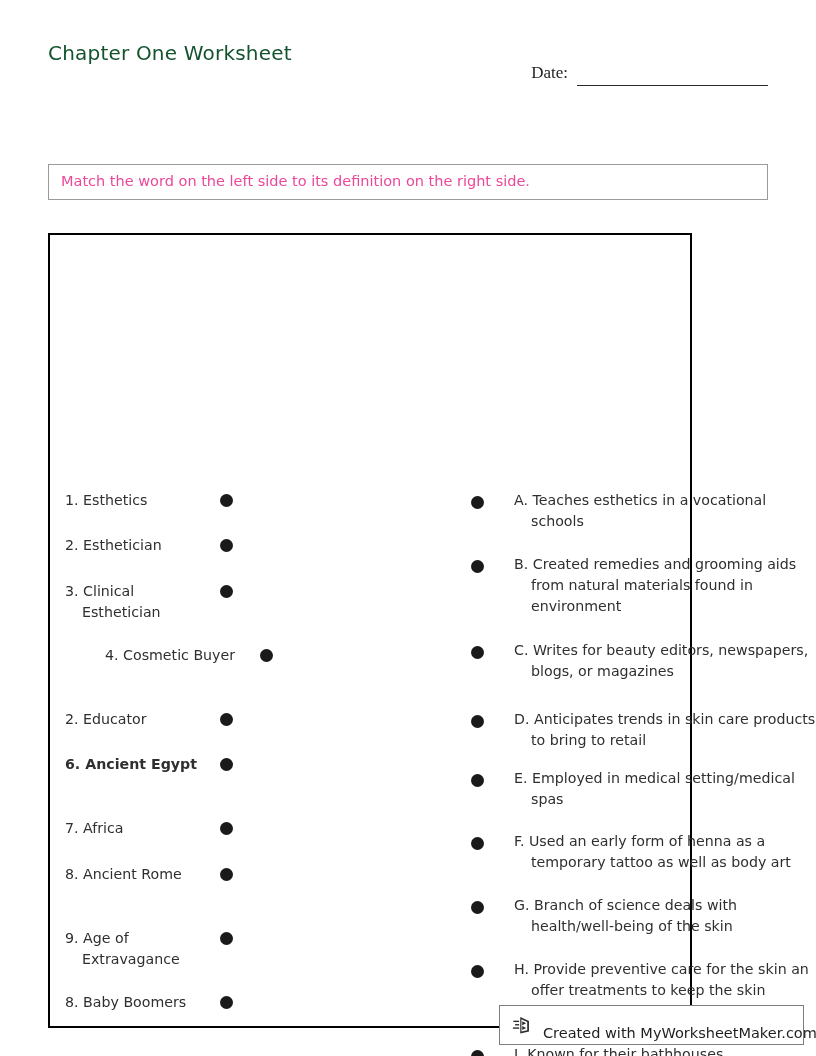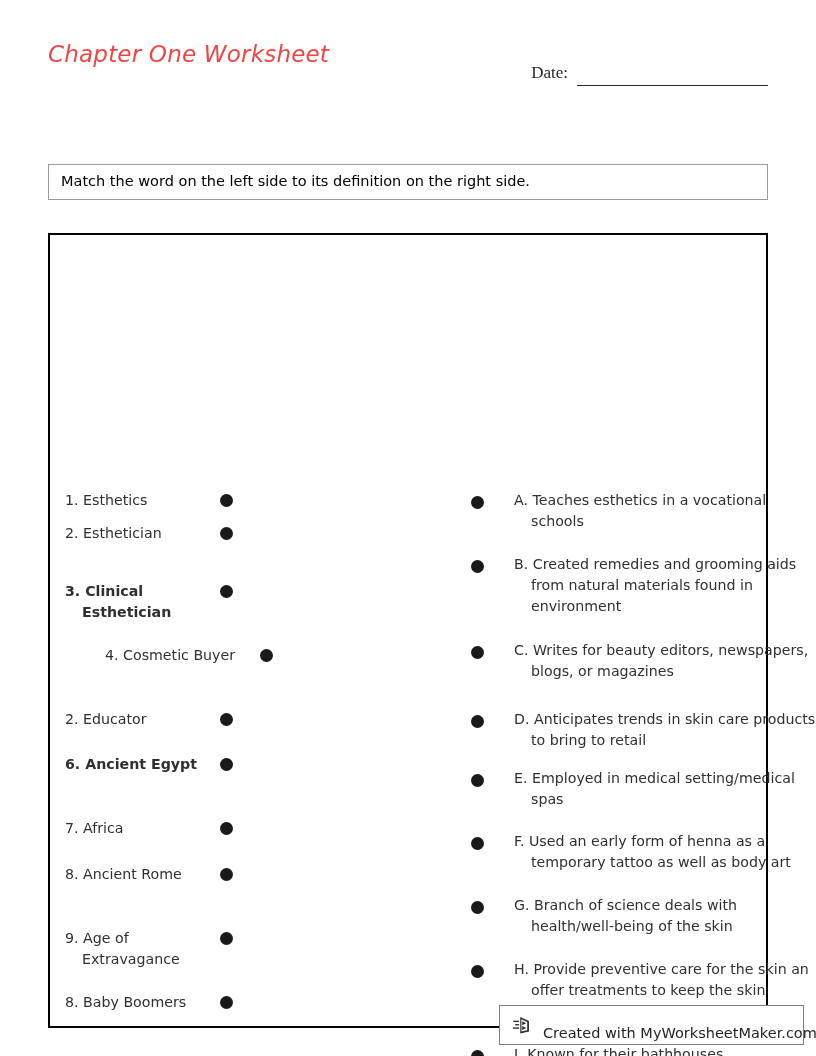--- a/index.html
+++ b/index.html
@@ -21,27 +21,26 @@
     position: absolute;
     left: 48px;
     top: 42px;
     width: 720px;
     height: 86px;
   }
   .worksheet-title {
     position: absolute;
     left: 0;
     top: 0;
-    font-size: 23px;
+    font-size: 20px;
     font-weight: 400;
     letter-spacing: 0.2px;
-    color: #ef4444;
+    color: #14532d;
     white-space: nowrap;
     line-height: 1.1;
-    font-style: italic;
   }
   .namedate {
     position: absolute;
     right: 0;
     top: 6px;
     width: 260px;
   }
   .nd-row {
     display: flex;
     align-items: flex-end;
@@ -70,31 +69,31 @@
     width: 720px;
     height: 36px;
     border: 1px solid #9a9a9a;
     background: #fff;
     box-sizing: border-box;
     display: flex;
     align-items: center;
   }
   .instruction-text {
     font-size: 14.5px;
-    color: #000000;
+    color: #ec4899;
     padding-left: 12px;
     line-height: 1.2;
   }
 
   
   .match-panel {
     position: absolute;
     left: 48px;
     top: 233px;
-    width: 720px;
+    width: 644px;
     height: 795px;
     border: 2px solid #000000;
     box-sizing: border-box;
     background: #fff;
   }
 
   .col-left {
     position: absolute;
     left: 0;
     top: 0;
@@ -216,27 +215,27 @@
 </div>
 
 <div class="match-panel">
   <div class="col-left" id="col-left">
       <div class="term-row" style="top: 255px;">
         <div class="term-text term-hang">1. Esthetics</div>
         <div class="term-dot-wrap">
           <div class="dot"></div>
         </div>
       </div>
-      <div class="term-row" style="top: 288px;">
+      <div class="term-row" style="top: 300px;">
         <div class="term-text term-hang">2. Esthetician</div>
         <div class="term-dot-wrap">
           <div class="dot"></div>
         </div>
       </div>
-      <div class="term-row" style="top: 346px; font-weight: bold;">
+      <div class="term-row" style="top: 346px;">
         <div class="term-text term-hang">3. Clinical Esthetician</div>
         <div class="term-dot-wrap">
           <div class="dot"></div>
         </div>
       </div>
       <div class="term-row" style="top: 410px; margin-left: 40px;">
         <div class="term-text term-hang">4. Cosmetic Buyer</div>
         <div class="term-dot-wrap">
           <div class="dot"></div>
         </div>

